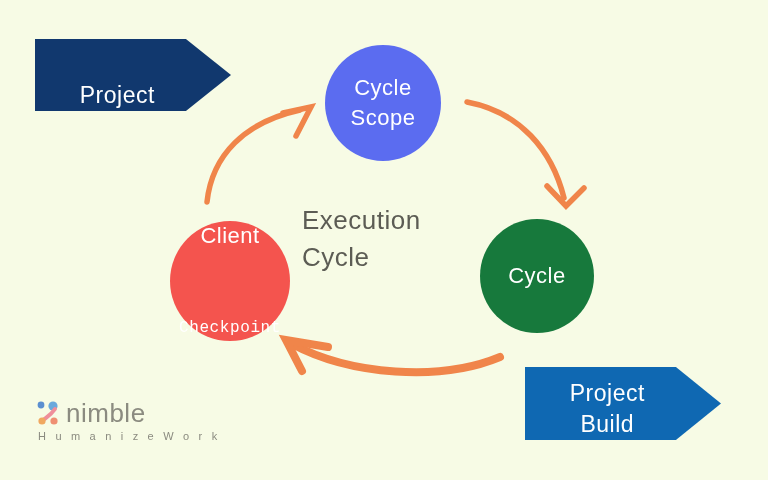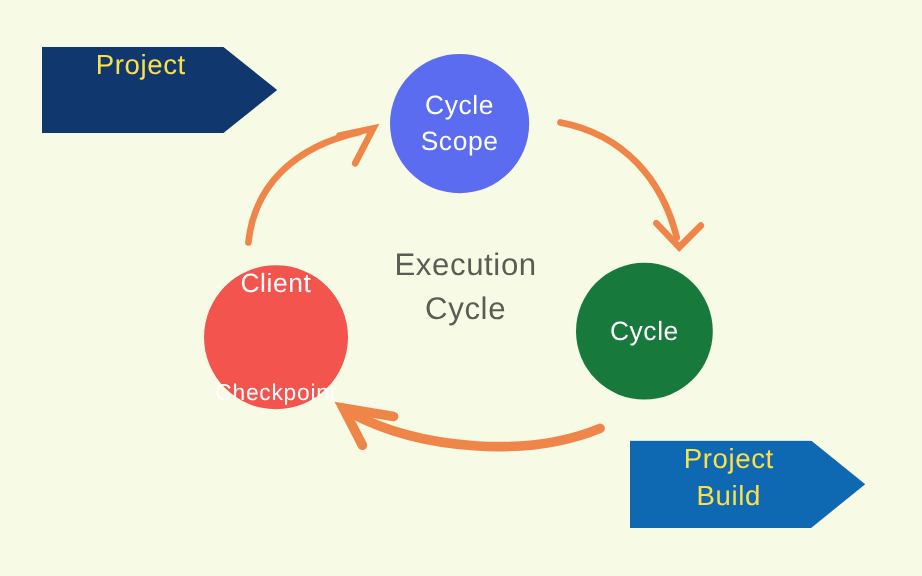--- a/index.html
+++ b/index.html
@@ -5,43 +5,43 @@
   html,body{margin:0;padding:0;}
   body{
     width:768px;height:480px;position:relative;overflow:hidden;
     background:var(--bg,#f7fbe5);
     font-family:"Liberation Sans", sans-serif;
   }
   .canvas{position:absolute;inset:0;}
 
   
   .banner{
-    position:absolute;display:flex;align-items:flex-start;
+    position:absolute;display:flex;align-items:flex-end;
     clip-path:polygon(0% 0%, 77% 0%, 100% 50%, 77% 100%, 0% 100%);
-    color:#fde047;
+    color:#ffffff;
   }
   .banner .lines{width:84%;text-align:center;font-size:23px;line-height:31px;font-weight:400;letter-spacing:.5px;}
   .banner-scope{left:35px;top:39px;width:196px;height:72px;background:var(--navy,#11386e);}
   .banner-report{left:525px;top:367px;width:196px;height:73px;background:var(--blue,#0f68b2);}
 
   
   .circle{
     position:absolute;border-radius:50%;color:#fff;
     display:flex;flex-direction:column;align-items:center;justify-content:center;
     text-align:center;
   }
   .circle .l1,.circle .l2{line-height:30px;font-size:22px;letter-spacing:.5px;}
   .circle-plan{left:325px;top:45px;width:116px;height:116px;background:var(--plan,#5b6cf0);}
   .circle-build{left:480px;top:219px;width:114px;height:114px;background:var(--build,#17793c);}
   .circle-checkpoint{left:170px;top:221px;width:120px;height:120px;background:var(--checkpoint,#f4544e);justify-content:space-between;}
-  .circle-checkpoint .l2{font-size:19px;line-height:26px;letter-spacing:.6px;}
+  .circle-checkpoint .l2{font-size:16px;line-height:26px;letter-spacing:.6px;font-family:Liberation Mono, monospace;}
 
   
   .center-label{
-    position:absolute;left:302px;top:202px;width:172px;text-align:center;
+    position:absolute;left:302px;top:202px;width:172px;text-align:left;
     color:var(--center-text,#5c5c54);font-size:26px;line-height:37px;letter-spacing:.5px;
   }
 
   
   .arrows{position:absolute;left:0;top:0;width:768px;height:480px;}
   .arrow-stroke{stroke:var(--arrow,#f0854a);fill:none;stroke-linecap:round;}
 
   
   .logo{position:absolute;left:36px;top:398px;width:150px;color:var(--logo-text,#8b8b80);}
   .logo-row{display:flex;align-items:center;gap:4px;}
@@ -96,14 +96,27 @@
   <div class="circle circle-checkpoint">
     <div class="l1">Client</div>
     <div class="l2">Checkpoint</div>
   </div>
 
   <div class="center-label">
     <div>Execution</div>
     <div>Cycle</div>
   </div>
 
+  <div class="logo">
+    <div class="logo-row">
+      <svg width="26" height="28" viewBox="0 0 26 28" aria-hidden="true">
+        <circle cx="5" cy="6" r="3.4" fill="#5b8fd0"></circle>
+        <circle cx="17" cy="7" r="4.6" fill="#6aa9dc"></circle>
+        <path d="M19 10 C 15 16 11 18 7 21" stroke="#ef8f9a" stroke-width="4" fill="none" stroke-linecap="round"></path>
+        <circle cx="6" cy="22" r="3.6" fill="#f0a860"></circle>
+        <circle cx="18" cy="22" r="3.6" fill="#ef8f72"></circle>
+      </svg>
+      <span class="logo-name">nimble</span>
+    </div>
+    <div class="logo-tagline">H u m a n i z e   W o r k</div>
+  </div>
 
 </div>
 
 </body></html>

